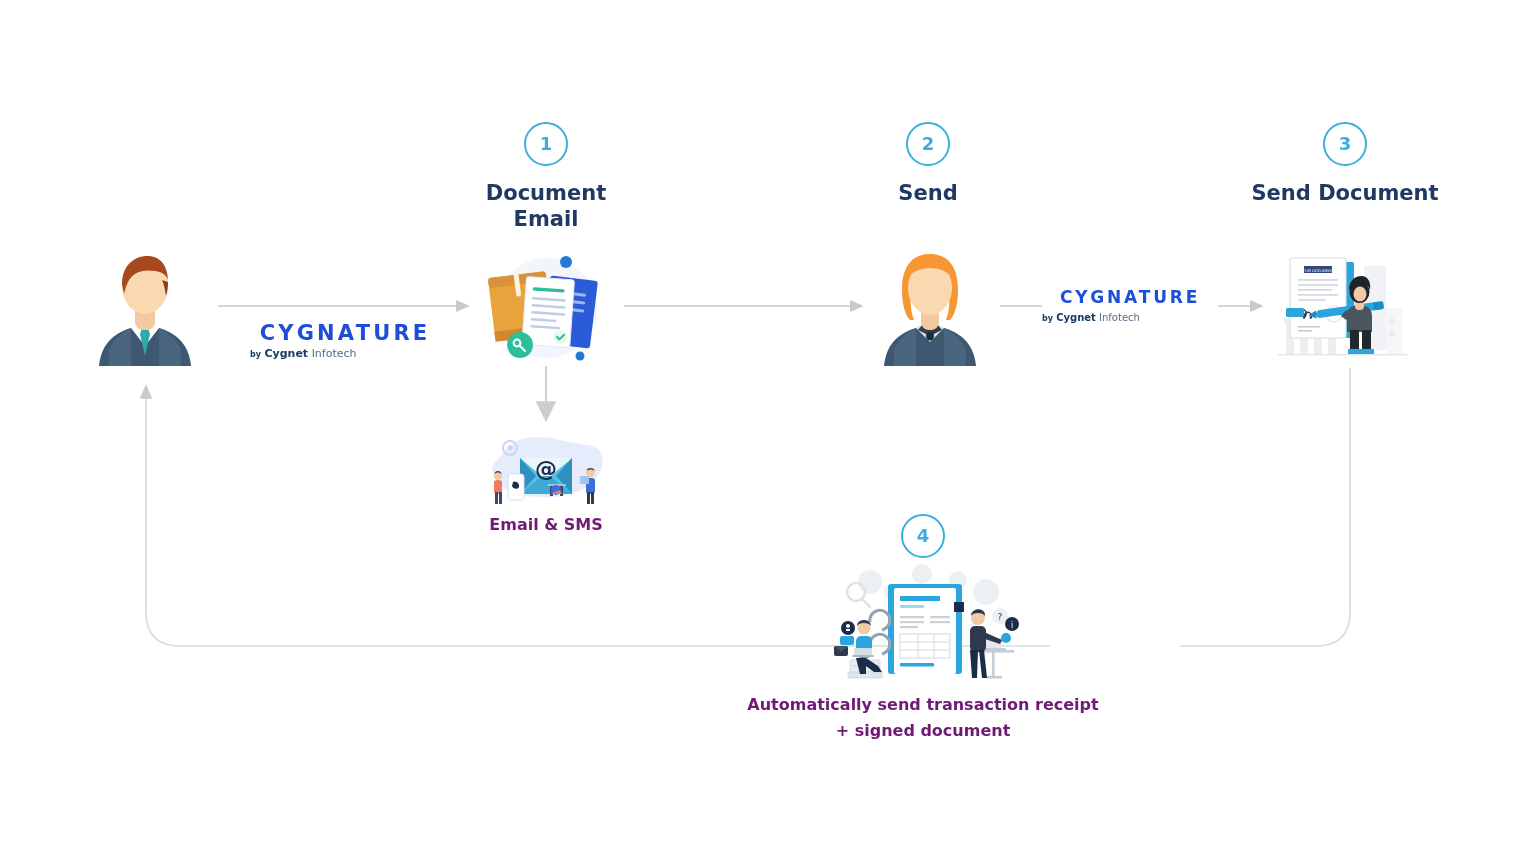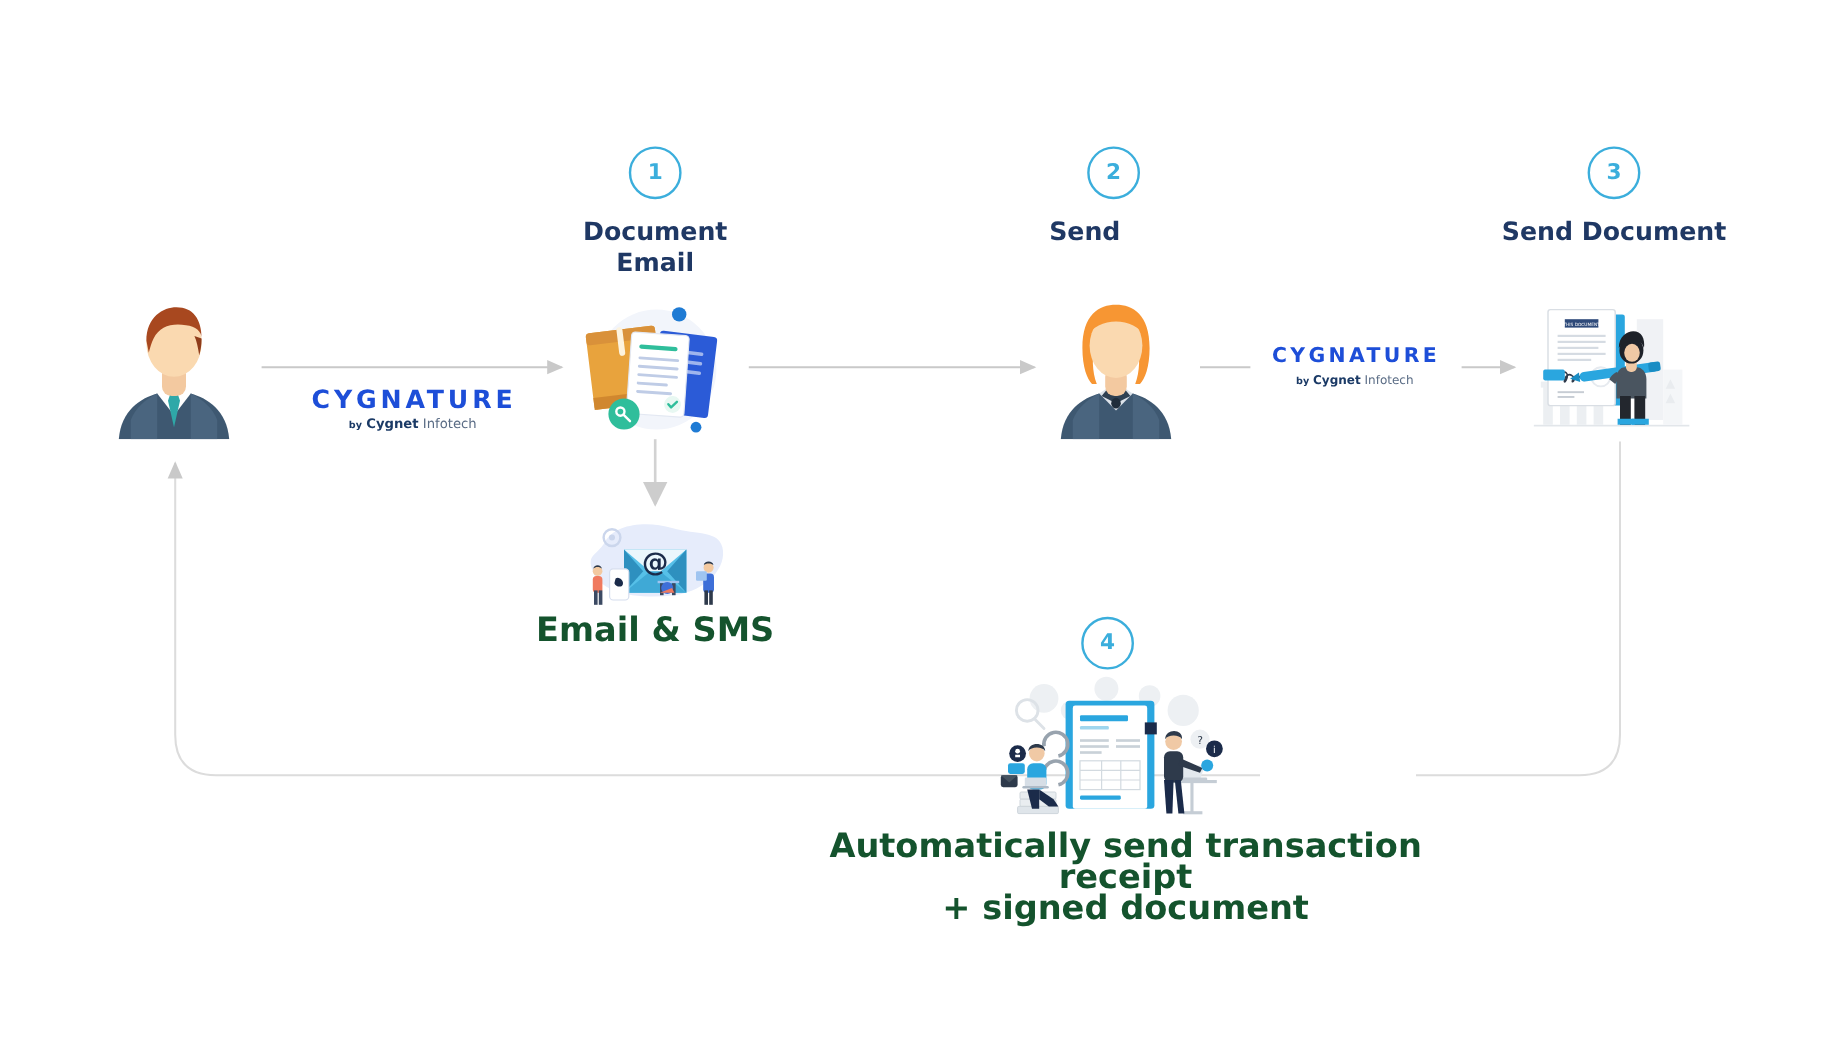--- a/index.html
+++ b/index.html
@@ -45,22 +45,22 @@
   .step-title {
     color: #1F3864;
     font-size: 21px;
     font-weight: bold;
     line-height: 26px;
     text-align: center;
     font-family: "DejaVu Sans", sans-serif;
     white-space: pre-line;
   }
   .caption {
-    color: #14532d;
-    font-size: 28px;
+    color: #701a75;
+    font-size: 16px;
     font-weight: bold;
     line-height: 26px;
     text-align: center;
     font-family: "DejaVu Sans", sans-serif;
     white-space: pre-line;
   }
 
   
   .logo-wrap { text-align: center; }
   .logo-main {
@@ -68,21 +68,21 @@
     font-size: 21px;
     font-weight: bold;
     letter-spacing: 3.2px;
     font-family: "DejaVu Sans", sans-serif;
     line-height: 22px;
   }
   .logo-sub {
     font-size: 11px;
     line-height: 14px;
     margin-top: 3px;
-    text-align: center;
+    text-align: left;
     padding-right: 2px;
     font-family: "DejaVu Sans", sans-serif;
   }
   .logo-sub .by { color: #1B3A66; font-size: 8px; font-weight: bold; }
   .logo-sub .cygnet { color: #1B3A66; font-weight: bold; }
   .logo-sub .infotech { color: #5A6C85; }
 
   .logo-sm .logo-main { font-size: 17px; letter-spacing: 2.8px; }
   .logo-sm .logo-sub { font-size: 10px; }
 </style>
@@ -155,21 +155,21 @@
     <circle cx="36" cy="97" r="13" fill="#2FBE9B"></circle>
     <circle cx="33" cy="95" r="3.4" fill="none" stroke="#ffffff" stroke-width="2"></circle>
     <path d="M35.5,97.5 L41,103" stroke="#ffffff" stroke-width="2" stroke-linecap="round"></path>
   </svg>
 
   <div class="abs" style="left:906px;top:122px;">
     <div class="step-badge">
         <span>2</span>
       </div>
   </div>
-  <div class="abs step-title" style="left:804px;top:180px;width:200px;text-align:center;">Send</div>
+  <div class="abs step-title" style="left:828px;top:180px;width:200px;text-align:center;">Send</div>
 
   <div class="abs" style="left:1323px;top:122px;">
     <div class="step-badge">
         <span>3</span>
       </div>
   </div>
   <div class="abs step-title" style="left:1245px;top:180px;width:200px;">Send Document</div>
 
   <svg class="abs" style="left:95px;top:250px;width:100px;height:116px;" viewBox="0 0 100 116">
     <path d="M4,116 C6,92 22,82 36,78 L64,78 C78,82 94,92 96,116 Z" fill="#3E5871"></path>
@@ -391,16 +391,16 @@
       <path d="M8,84 L15,90 L22,84 Z" fill="#46525F"></path>
       <rect x="14" y="74" width="14" height="9" rx="2" fill="#2AA6DF"></rect>
       <circle cx="174" cy="54" r="8" fill="#EDF0F3"></circle>
       <text x="174" y="58" font-family="DejaVu Sans, sans-serif" font-size="9" fill="#2E3A4B" text-anchor="middle">?</text>
       <circle cx="186" cy="62" r="7" fill="#1B2B4A"></circle>
       <text x="186" y="65.5" font-family="DejaVu Sans, sans-serif" font-size="8" fill="#ffffff" text-anchor="middle">i</text>
       <circle cx="180" cy="76" r="5" fill="#2AA6DF"></circle>
     </g>
   </svg>
 
-  <div class="abs caption" style="left:688px;top:692px;width:500px;">Automatically send transaction receipt
+  <div class="abs caption" style="left:673px;top:692px;width:500px;">Automatically send transaction receipt
 + signed document</div>
 
 </div>
 
 </body></html>

